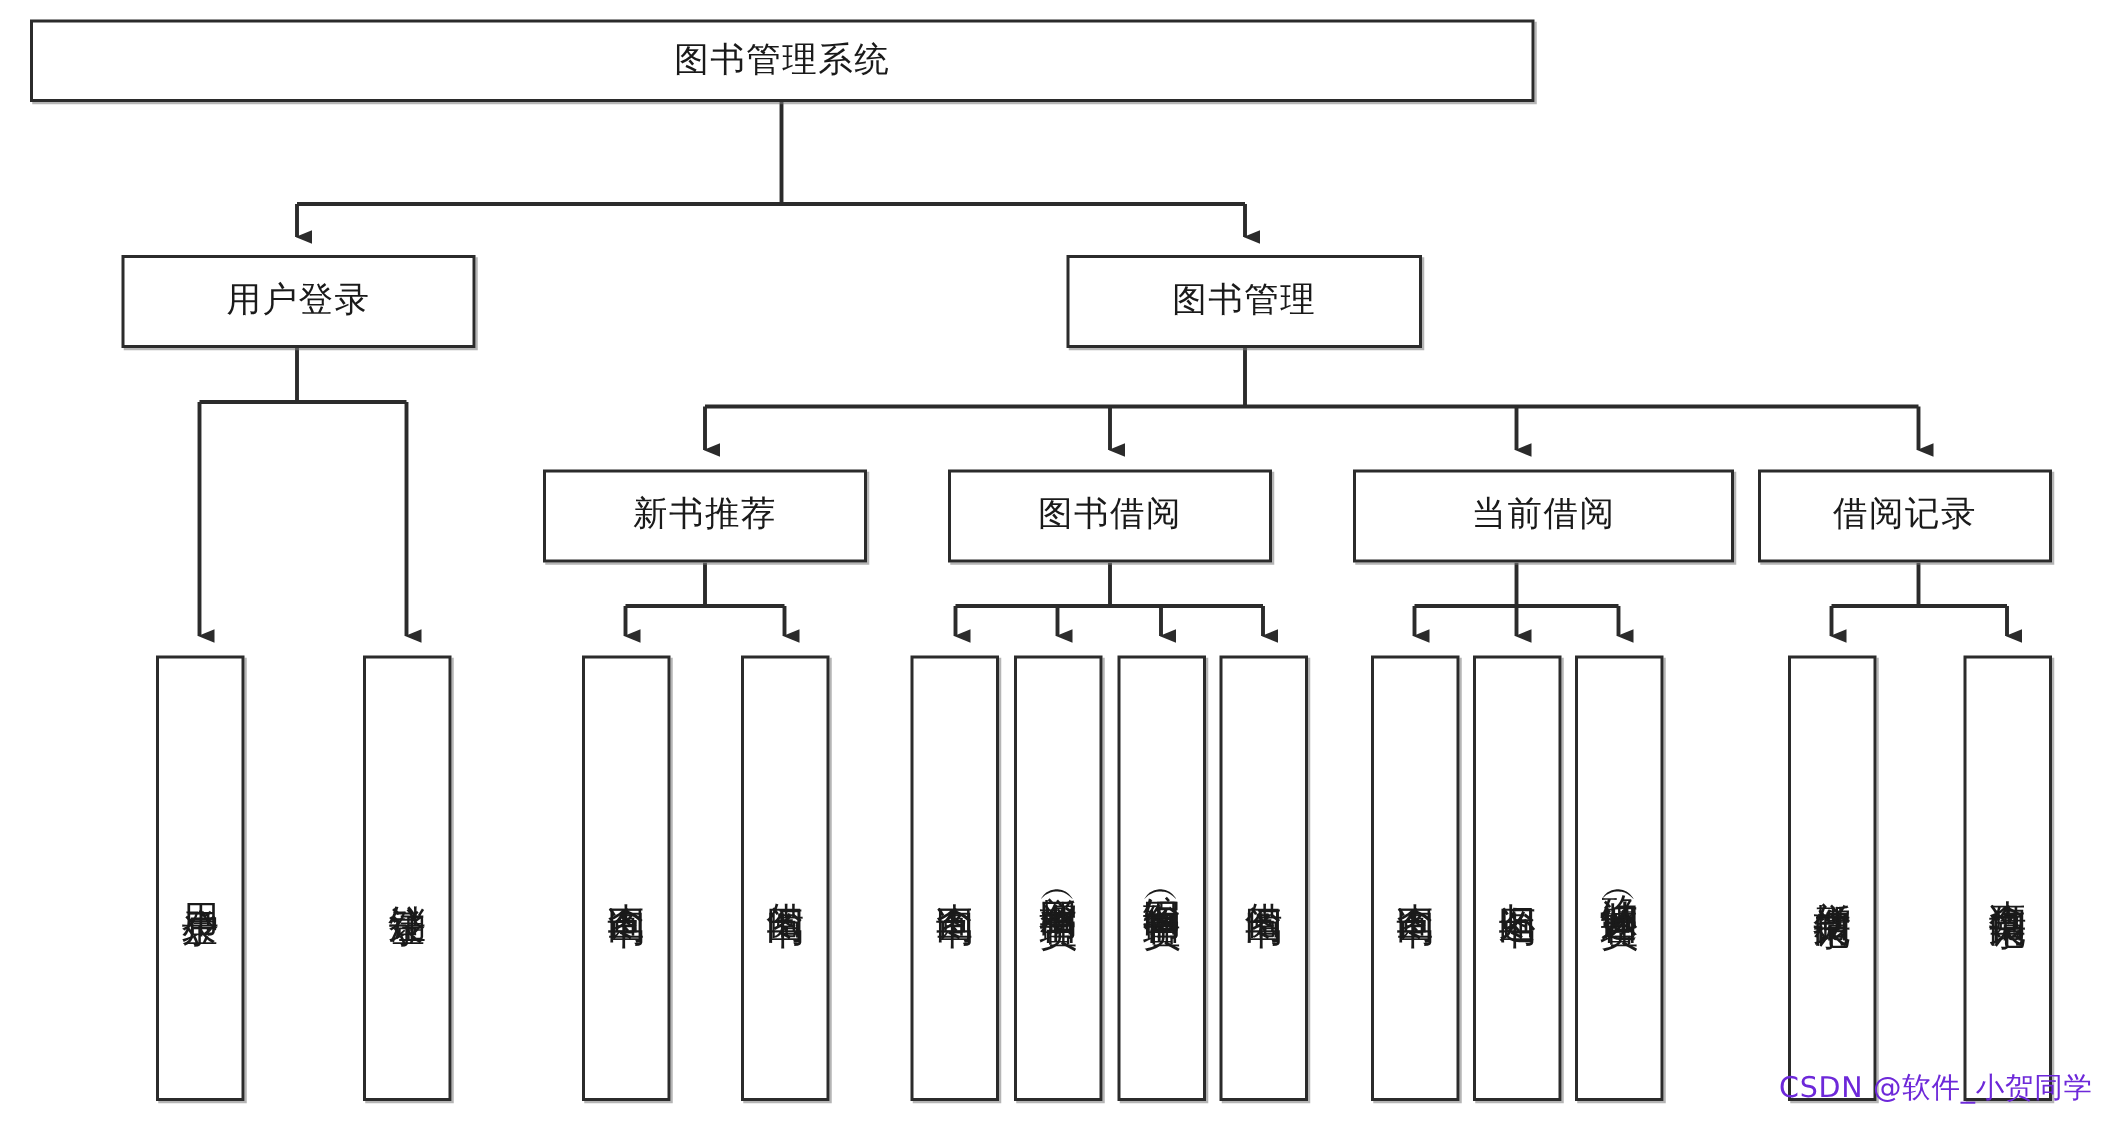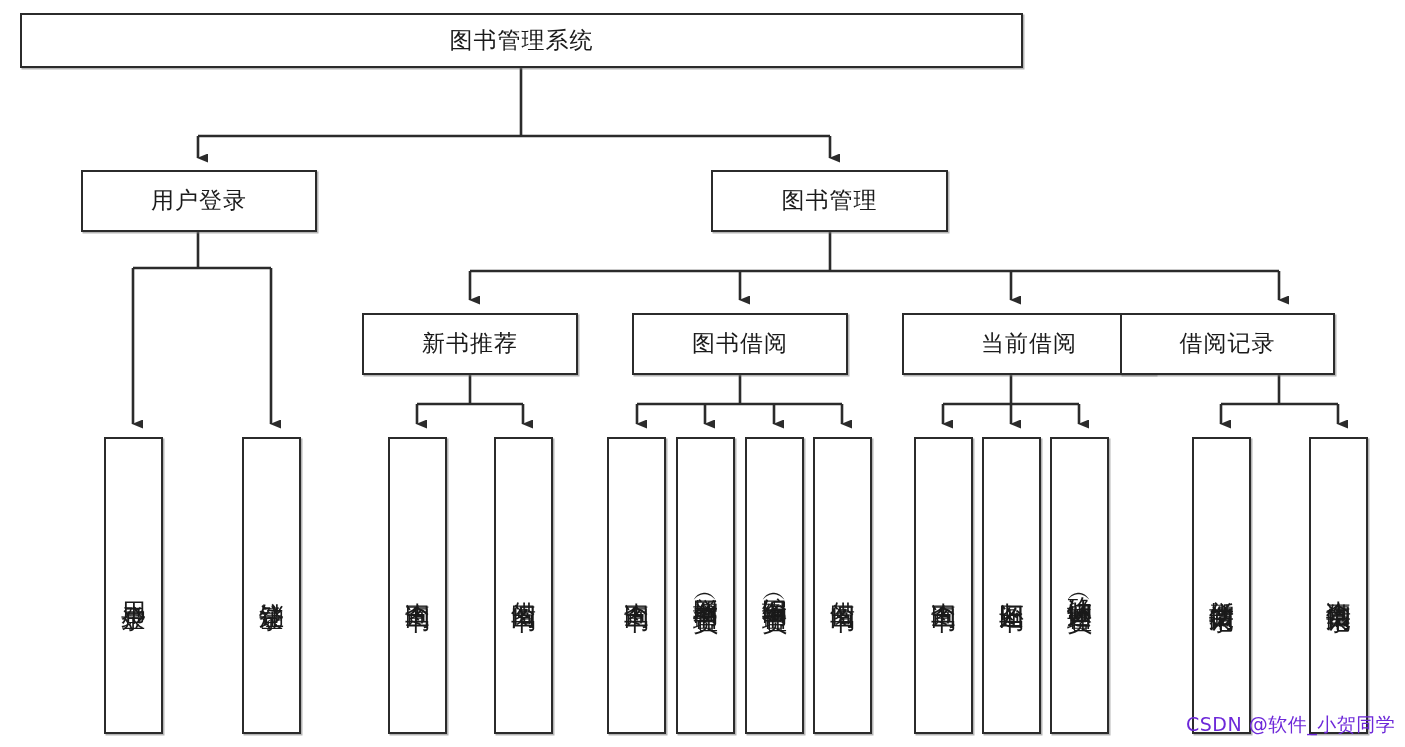--- a/index.html
+++ b/index.html
@@ -140,21 +140,21 @@
 
   <div class="node horiz" style="left:362px; top:313px; width:216px; height:62px;">
     <span>新书推荐</span>
   </div>
   <div class="node horiz" style="left:632px; top:313px; width:216px; height:62px;">
     <span>图书借阅</span>
   </div>
   <div class="node horiz" style="left:902px; top:313px; width:254px; height:62px;">
     <span>当前借阅</span>
   </div>
-  <div class="node horiz" style="left:1120px; top:313px; width:215px; height:62px;justify-content:center;">
+  <div class="node horiz" style="left:1172px; top:313px; width:196px; height:62px;justify-content:center;">
     <span>借阅记录</span>
   </div>
 
   <div class="node vert" style="left:104px; top:437px; width:59px; height:297px;">
     <span>用户登录</span>
   </div>
   <div class="node vert" style="left:242px; top:437px; width:59px; height:297px;">
     <span>注销登录</span>
   </div>
 

